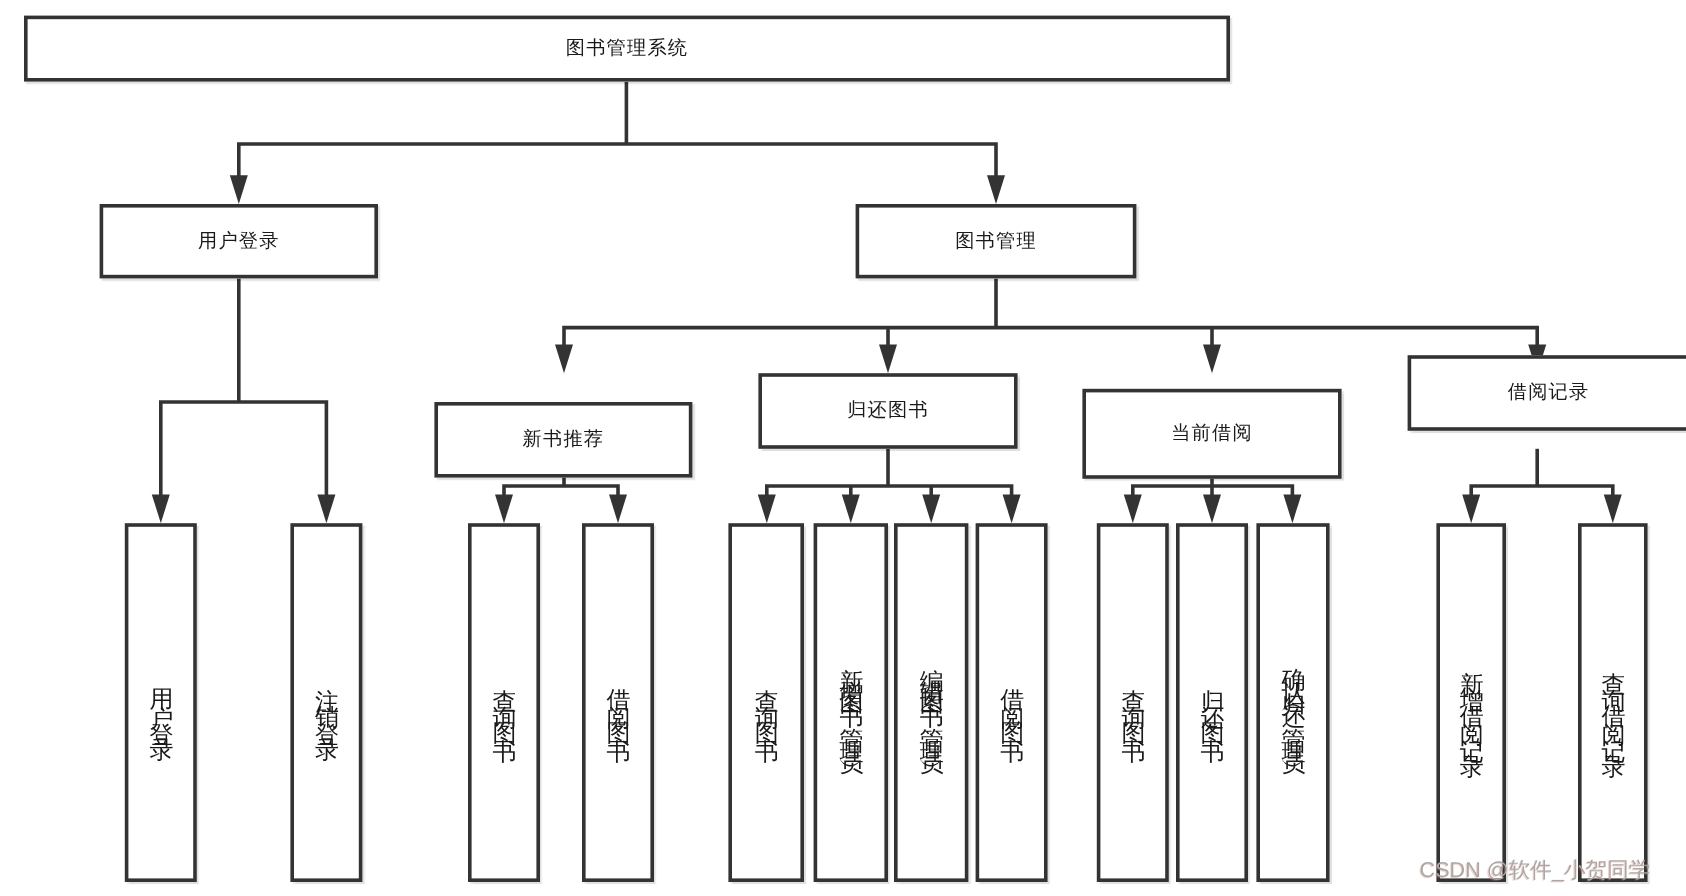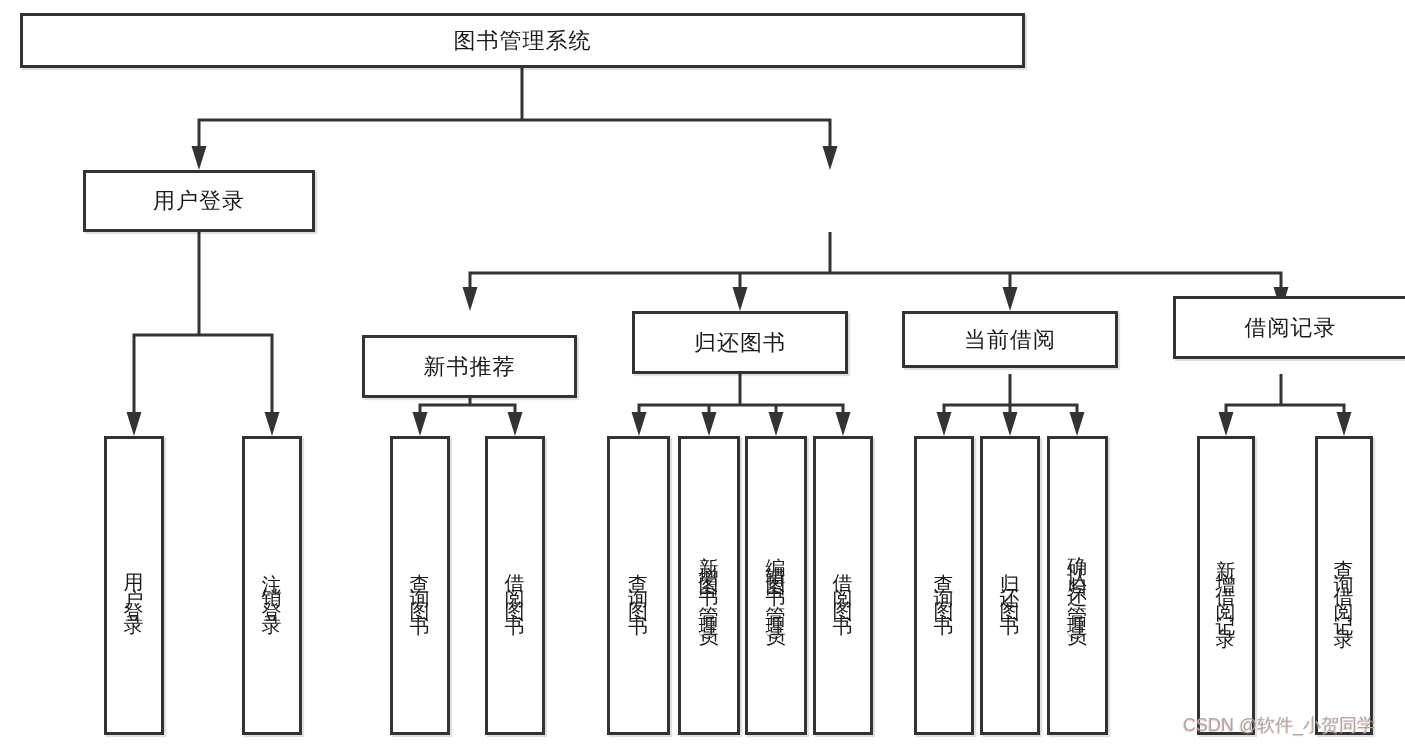--- a/index.html
+++ b/index.html
@@ -24,21 +24,21 @@
     position:absolute;
     box-sizing:border-box;
     border:3px solid var(--line);
     background:#fff;
     display:flex;
     align-items:center;
     justify-content:center;
     box-shadow:2px 2px 1px rgba(0,0,0,0.12);
   }
   .hbox{
-    font-size:22px;
+    font-size:16px;
     letter-spacing:1px;
     white-space:nowrap;
   }
   .vbox span{
     display:inline-block;
     writing-mode:vertical-rl;
     text-orientation:mixed;
     font-size:20px;
     letter-spacing:14px;
     line-height:1;
@@ -119,28 +119,31 @@
     </g>
   </svg>
 
   <div class="node hbox" style="left:20px;top:13px;width:1005px;height:55px;">
     <span>图书管理系统</span>
   </div>
 
   <div class="node hbox" style="left:83px;top:170px;width:232px;height:62px;">
     <span>用户登录</span>
   </div>
+  <div class="node hbox" style="left:713px;top:170px;width:234px;height:62px;">
+    <span>图书管理</span>
+  </div>
 
   <div class="node hbox" style="left:362px;top:311px;width:215px;height:63px;margin-top:24px;">
     <span>新书推荐</span>
   </div>
   <div class="node hbox" style="left:632px;top:311px;width:216px;height:63px;">
     <span>归还图书</span>
   </div>
-  <div class="node hbox" style="left:902px;top:311px;width:216px;height:57px;justify-content:center;">
+  <div class="node hbox" style="left:902px;top:324px;width:216px;height:75px;justify-content:center;">
     <span>当前借阅</span>
   </div>
   <div class="node hbox" style="left:1173px;top:296px;width:235px;height:63px;font-family:Liberation Mono, monospace;">
     <span>借阅记录</span>
   </div>
 
   <div class="node vbox" style="left:104px;top:436px;width:60px;height:299px;">
     <span>用户登录</span>
   </div>
   <div class="node vbox" style="left:242px;top:436px;width:60px;height:299px;">

